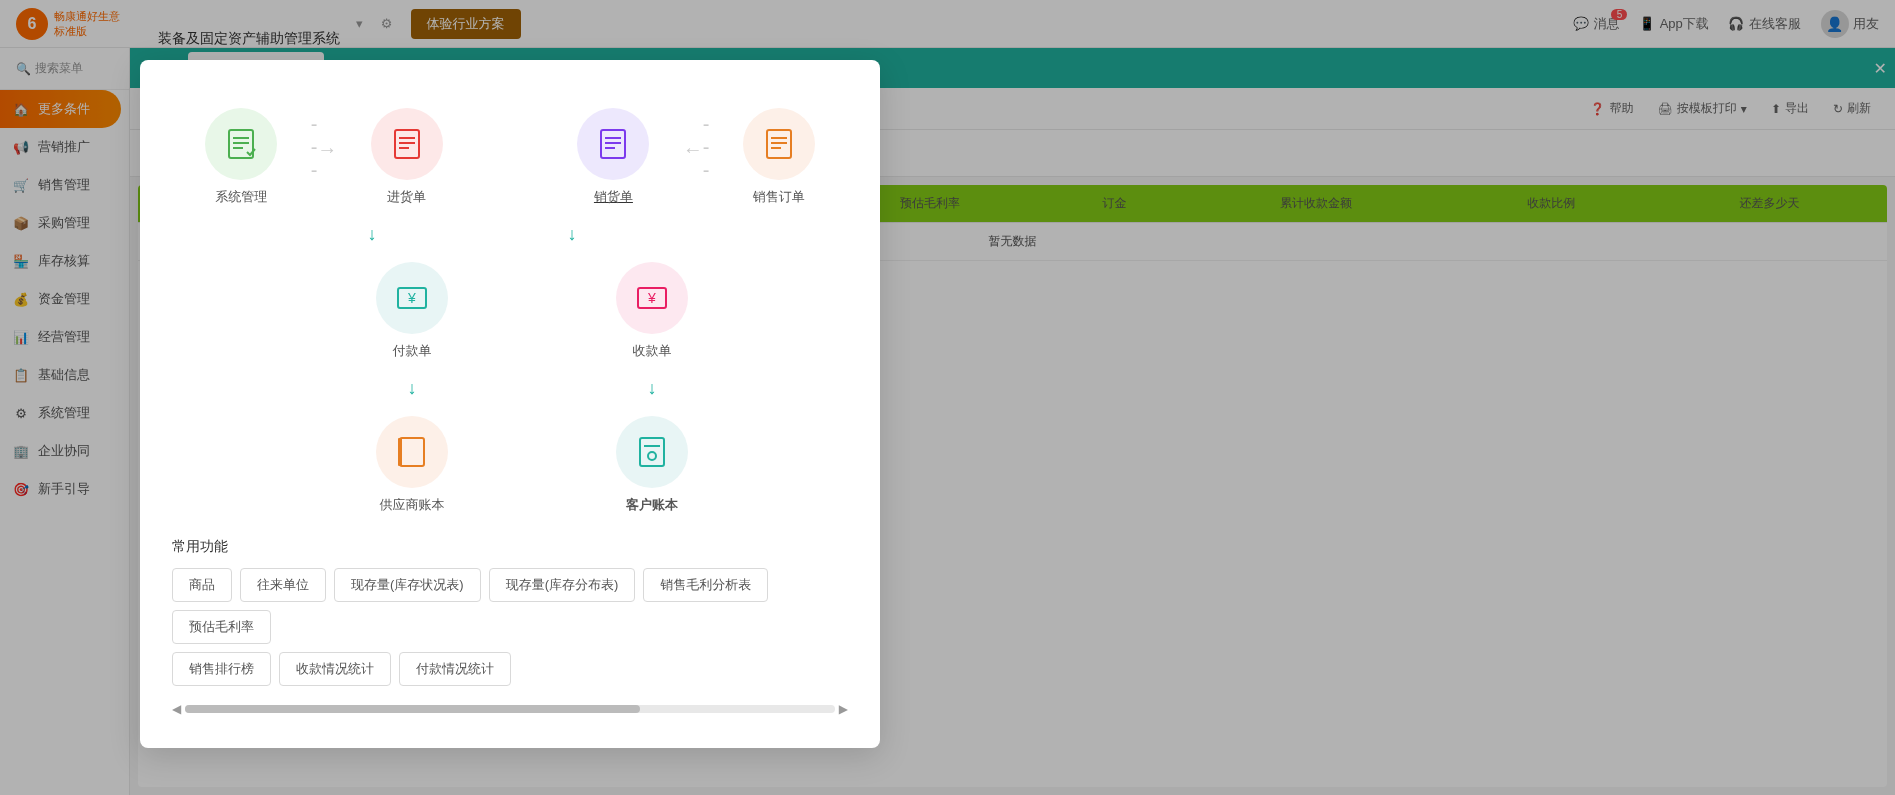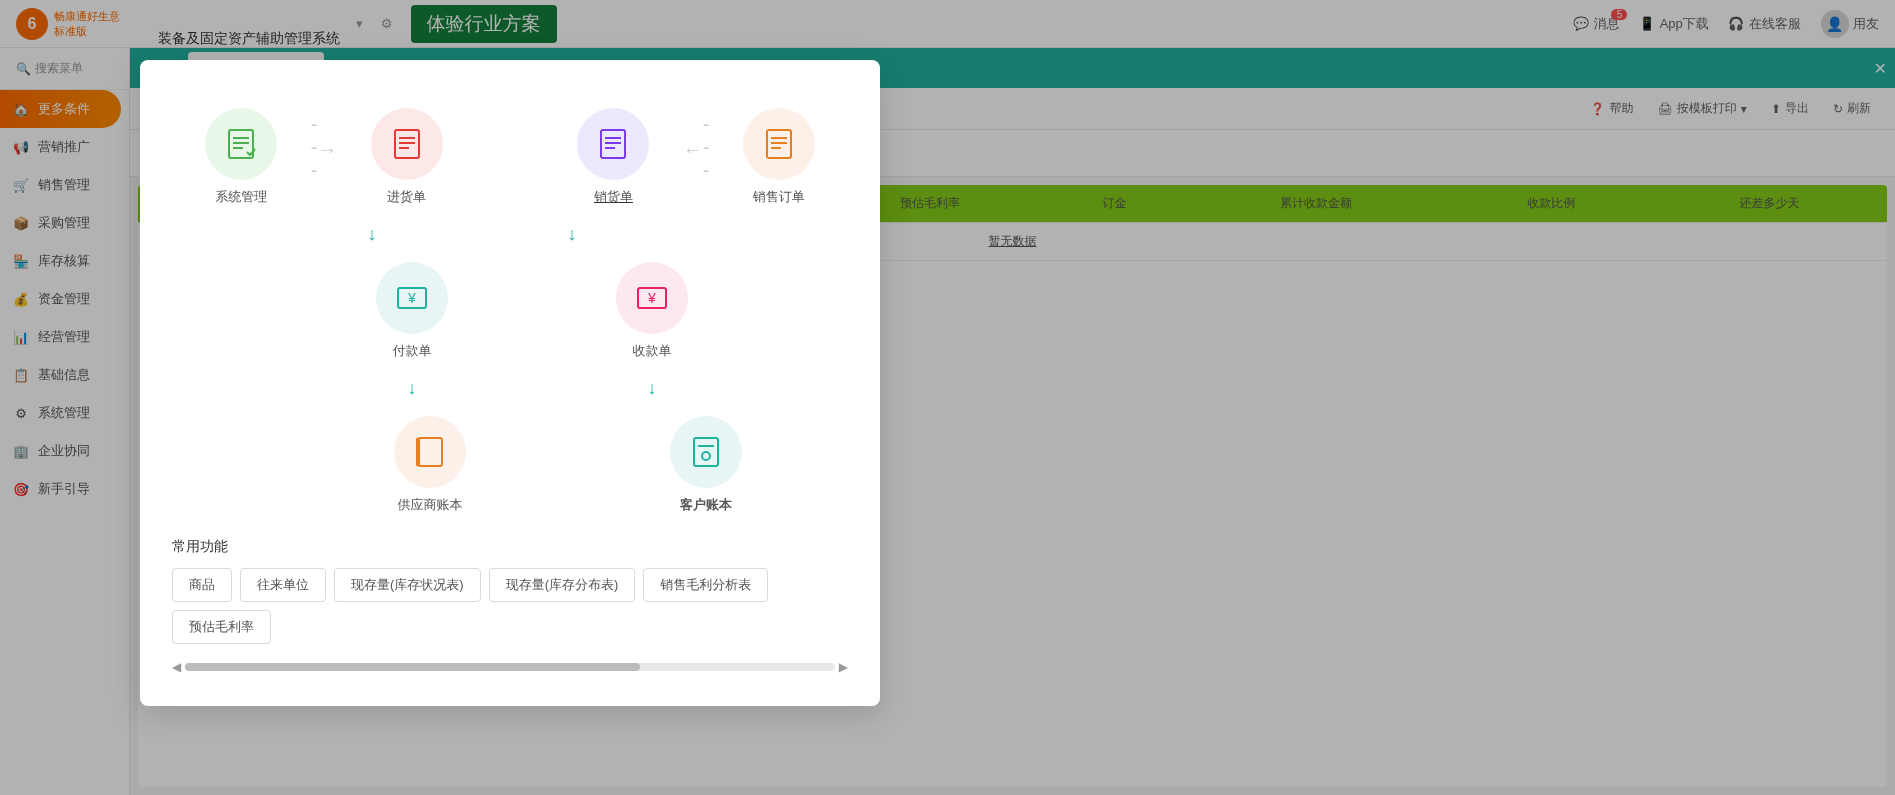--- a/index.html
+++ b/index.html
@@ -13,21 +13,21 @@
     .content-area { flex: 1; display: flex; flex-direction: column; overflow: hidden; }
     .tab-bar { display: flex; align-items: center; height: 40px; background: #20b2a0; flex-shrink: 0; }
 
     
     .logo-area { display: flex; align-items: center; gap: 6px; width: 130px; }
     .logo-icon { width: 32px; height: 32px; background: #ff6b00; border-radius: 50%; display: flex; align-items: center; justify-content: center; color: white; font-size: 16px; font-weight: bold; }
     .logo-text { font-size: 11px; color: #ff6b00; line-height: 1.3; }
     .system-title { font-size: 14px; color: #333; font-weight: 500; margin-top: 30px; }
     .title-dropdown { color: #999; cursor: pointer; margin-left: 4px; }
     .settings-icon { width: 24px; height: 24px; color: #999; cursor: pointer; display: flex; align-items: center; justify-content: center; }
-    .experience-btn { background: #15803d; color: white; border: none; border-radius: 4px; padding: 6px 16px; font-size: 19px; cursor: pointer; }
+    .experience-btn { background: #a16207; color: white; border: none; border-radius: 4px; padding: 6px 16px; font-size: 13px; cursor: pointer; }
     .top-bar-right { margin-left: auto; display: flex; align-items: center; gap: 20px; }
     .top-bar-item { display: flex; align-items: center; gap: 4px; color: #666; cursor: pointer; font-size: 13px; position: relative; }
     .badge { background: #ff4d4f; color: white; border-radius: 10px; font-size: 10px; padding: 0 4px; min-width: 16px; text-align: center; position: absolute; top: -6px; right: -8px; }
     .user-avatar { width: 28px; height: 28px; background: #d9d9d9; border-radius: 50%; display: flex; align-items: center; justify-content: center; color: #666; }
 
     
     .sidebar-search { padding: 8px; border-bottom: 1px solid #f0f0f0; }
     .sidebar-search-inner { display: flex; align-items: center; gap: 4px; color: #999; font-size: 12px; padding: 4px 8px; cursor: pointer; }
     .sidebar-item { display: flex; align-items: center; gap: 8px; padding: 10px 12px; cursor: pointer; color: #555; font-size: 13px; }
     .sidebar-item.active { background: linear-gradient(90deg, #ff6b00, #ff8c00); color: white; border-radius: 0 20px 20px 0; margin-right: 8px; }
@@ -45,21 +45,21 @@
     .query-btn { background: #ff6b00; color: white; border: none; border-radius: 4px; padding: 6px 16px; font-size: 13px; cursor: pointer; }
     .set-btn { background: white; color: #ff6b00; border: 1px solid #ff6b00; border-radius: 4px; padding: 4px 10px; font-size: 12px; cursor: pointer; }
     .filter-input { border: 1px solid #d9d9d9; border-radius: 4px; padding: 4px 8px; font-size: 12px; color: #999; width: 160px; }
     .filter-select { border: 1px solid #d9d9d9; border-radius: 4px; padding: 4px 8px; font-size: 12px; color: #333; width: 120px; appearance: none; background: white; }
     .more-conditions { color: #20b2a0; font-size: 12px; cursor: pointer; }
 
     
     .table-container { background: white; margin: 8px; border-radius: 4px; overflow: auto; }
     .data-table { width: 100%; border-collapse: collapse; font-size: 12px; }
     .data-table th { background: #84cc16; border-bottom: 1px solid #e8e8e8; padding: 10px 12px; text-align: center; color: #555; font-weight: 500; white-space: nowrap; }
-    .data-table td { border-bottom: 1px solid #f0f0f0; padding: 10px 12px; text-align: center; color: #555; text-decoration: underline; }
+    .data-table td { border-bottom: 1px solid #f0f0f0; padding: 10px 12px; text-align: center; color: #555; }
     .no-data { text-align: center; padding: 60px; color: #999; }
 
     
     .modal-overlay { position: absolute; top: 0; left: 0; right: 0; bottom: 0; background: rgba(0,0,0,0.3); display: flex; align-items: flex-start; justify-content: flex-start; z-index: 100; }
     .modal { background: white; border-radius: 8px; width: 740px; margin: 60px 0 0 140px; padding: 32px; box-shadow: 0 8px 32px rgba(0,0,0,0.15); position: relative; }
     .flow-node { display: flex; flex-direction: column; align-items: center; gap: 8px; padding: 16px 8px; }
     .flow-circle { width: 72px; height: 72px; border-radius: 50%; display: flex; align-items: center; justify-content: center; font-size: 28px; }
     .flow-circle.green { background: #e8f7e8; color: #4caf50; }
     .flow-circle.red { background: #fde8e8; color: #e53935; }
     .flow-circle.purple { background: #ede8fd; color: #7c3aed; }
@@ -344,21 +344,21 @@
               </div>
             </div>
 
             <div style="display: flex; gap: 0;">
               <div style="width:160px;"></div>
               <div style="width:160px;display:flex;justify-content:center;align-items:center;color:#20b2a0;font-size:18px;height:24px;">↓</div>
               <div style="width:80px;"></div>
               <div style="width:160px;display:flex;justify-content:center;align-items:center;color:#20b2a0;font-size:18px;height:24px;">↓</div>
             </div>
 
-            <div style="display: flex; align-items: center; gap: 18px;">
+            <div style="display: flex; align-items: center; gap: 0;">
               <div style="width:160px;"></div>
               <div class="flow-node" style="width:160px;">
                 <div class="flow-circle orange">
                   <svg width="36" height="36" viewBox="0 0 36 36" fill="none">
                     <rect x="6" y="4" width="24" height="28" rx="2" fill="none" stroke="#e67e22" stroke-width="2"></rect>
                     <rect x="4" y="4" width="4" height="28" rx="1" fill="#e67e22"></rect>
                   </svg>
                 </div>
                 <span class="flow-label">供应商账本</span>
               </div>
@@ -379,20 +379,25 @@
           <div class="common-functions">
             <div class="common-functions-title">常用功能</div>
             <div class="function-buttons">
               <button class="func-btn">商品</button>
               <button class="func-btn">往来单位</button>
               <button class="func-btn">现存量(库存状况表)</button>
               <button class="func-btn">现存量(库存分布表)</button>
               <button class="func-btn">销售毛利分析表</button>
               <button class="func-btn">预估毛利率</button>
             </div>
+            <div class="function-buttons" style="margin-top:8px;">
+              <button class="func-btn">销售排行榜</button>
+              <button class="func-btn">收款情况统计</button>
+              <button class="func-btn">付款情况统计</button>
+            </div>
           </div>
 
           <div class="scrollbar-area" style="margin-top:16px;">
             <span class="scroll-arrow">◀</span>
             <div style="flex:1;height:8px;background:#e8e8e8;border-radius:4px;">
               <div style="width:70%;height:100%;background:#bbb;border-radius:4px;"></div>
             </div>
             <span class="scroll-arrow">▶</span>
           </div>
         </div>

